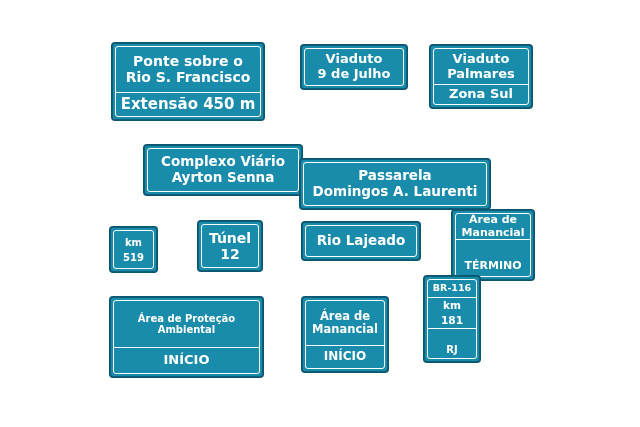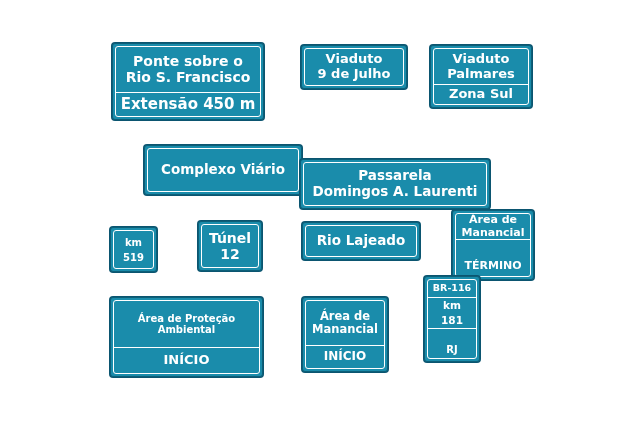--- a/index.html
+++ b/index.html
@@ -61,20 +61,21 @@
     <div class="panel small" style="font-size:13px;padding:2px 0;">
       <span class="line">Zona Sul</span>
     </div>
   </div>
 </div>
 
 <div class="sign" style="left:104px;top:145px;width:158px;height:50px;margin-left:40px;">
   <div class="inner">
     <div class="panel" style="font-size:13.5px;">
       <span class="line">Complexo Viário</span>
+      <span class="line">Ayrton Senna</span>
     </div>
   </div>
 </div>
 
 <div class="sign" style="left:300px;top:159px;width:190px;height:50px;">
   <div class="inner">
     <div class="panel" style="font-size:13.5px;">
       <span class="line">Passarela</span>
       <span class="line">Domingos A. Laurenti</span>
     </div>

